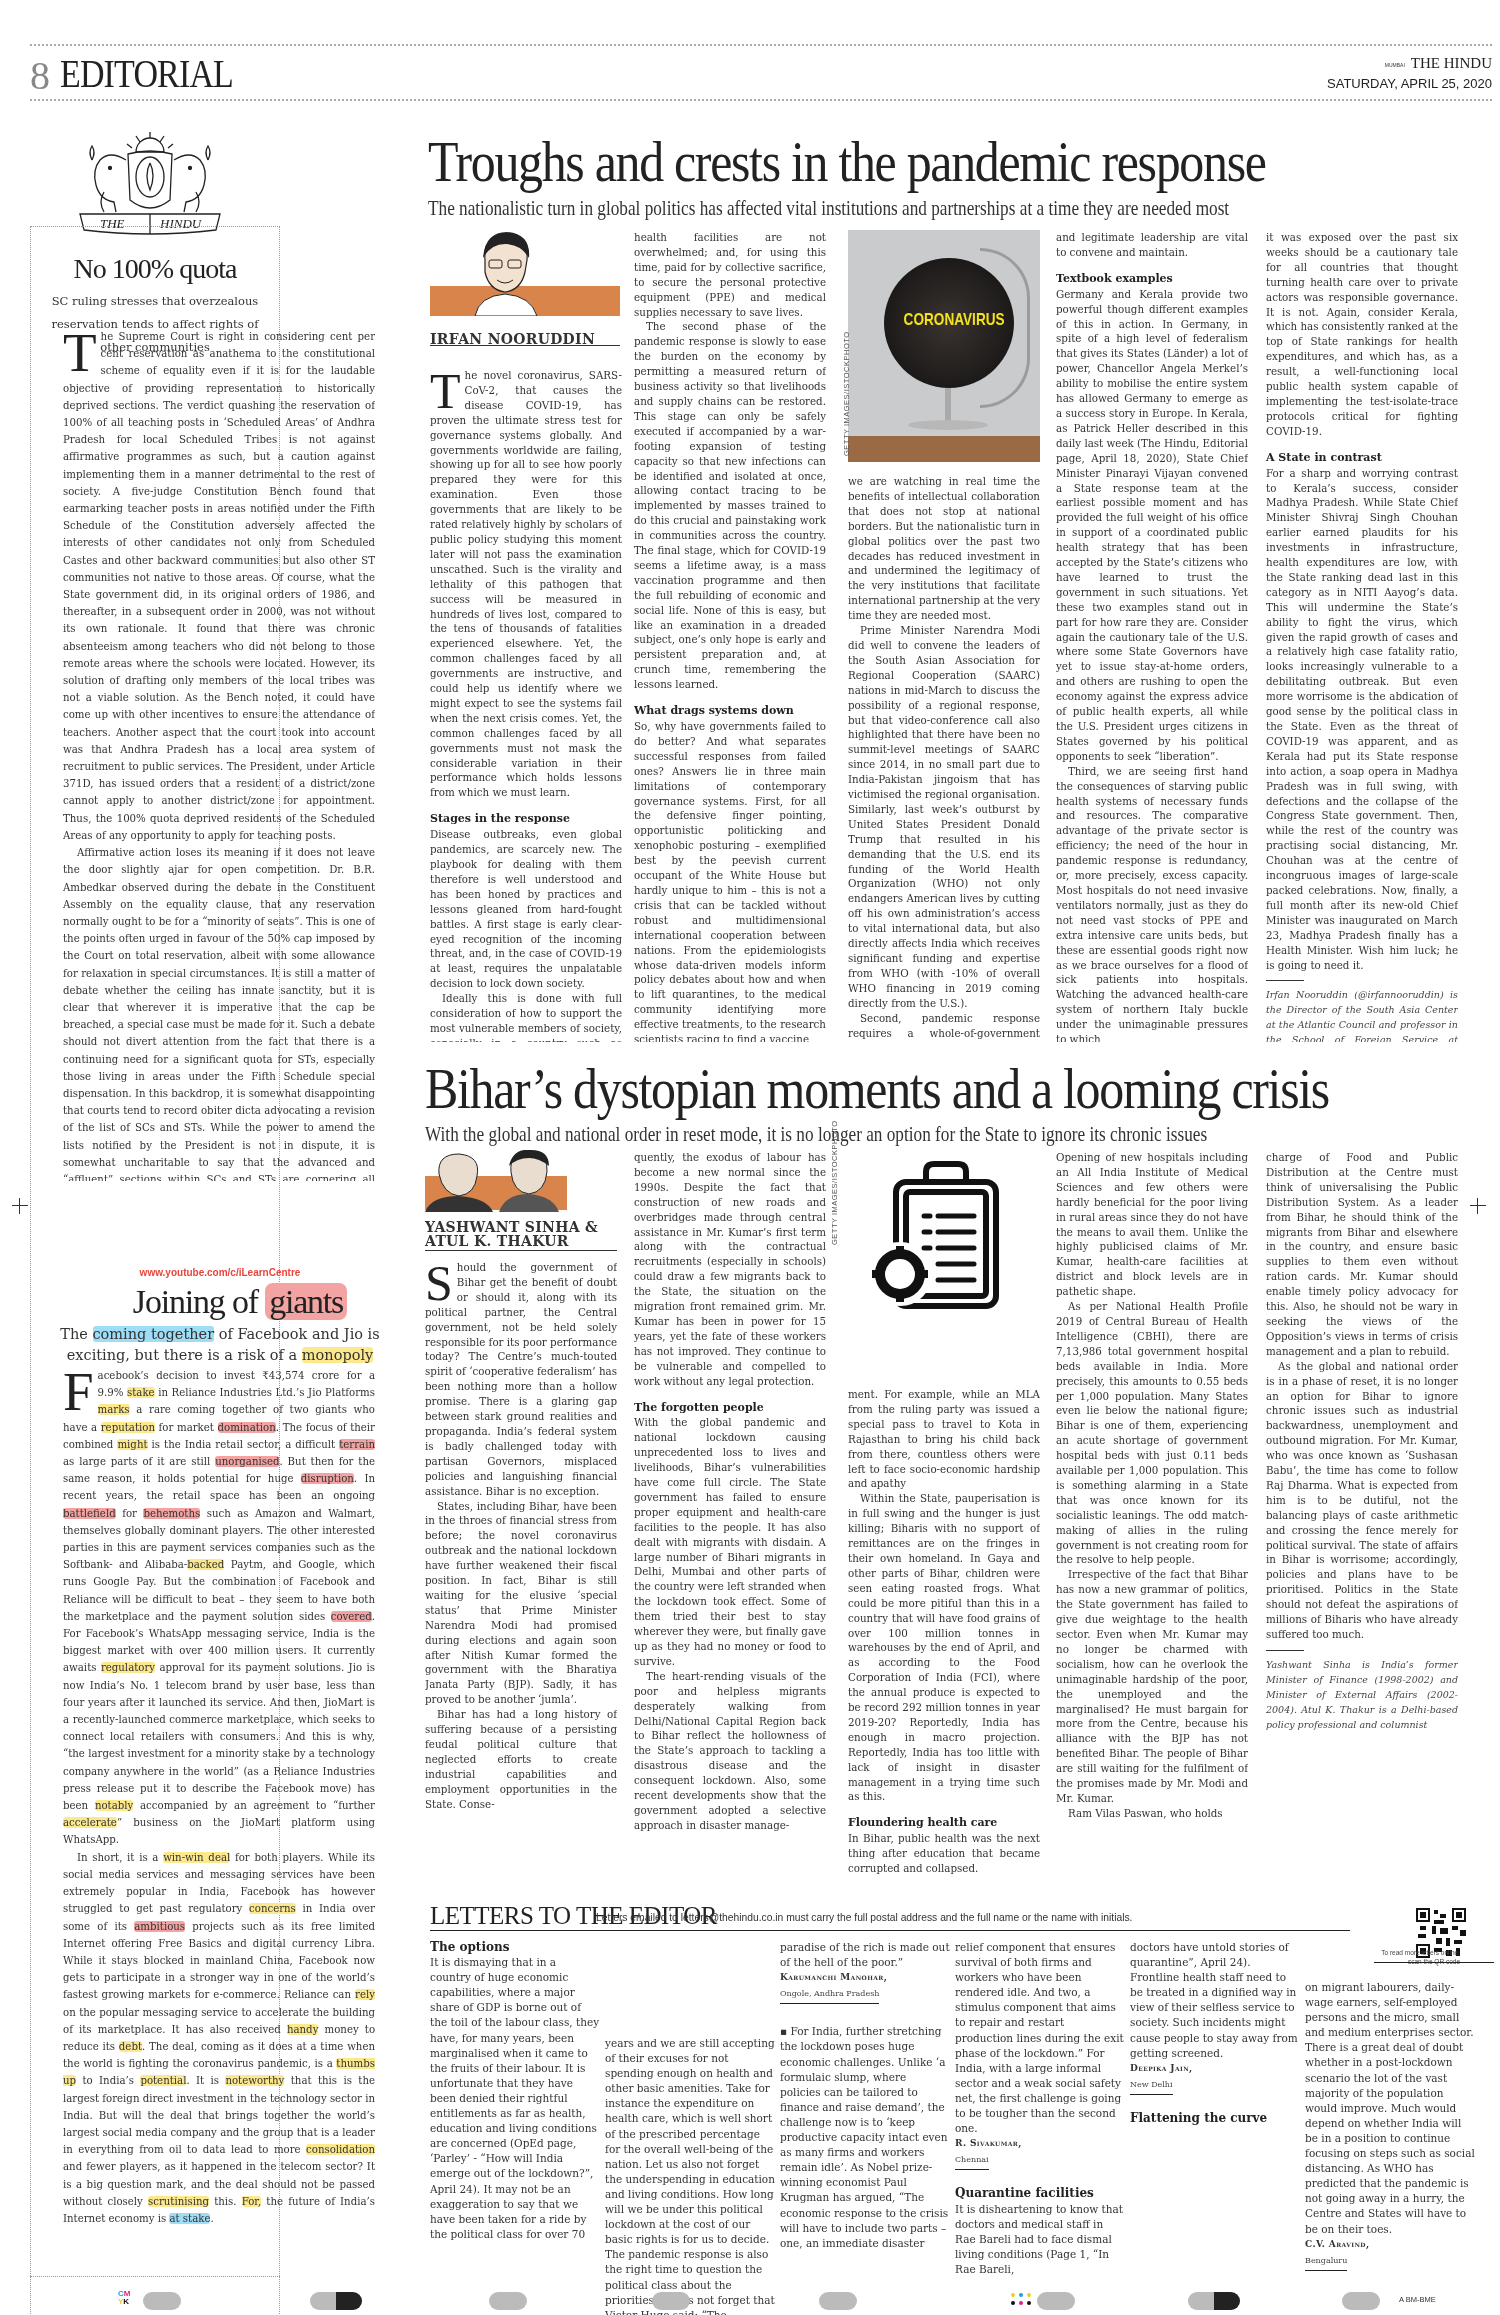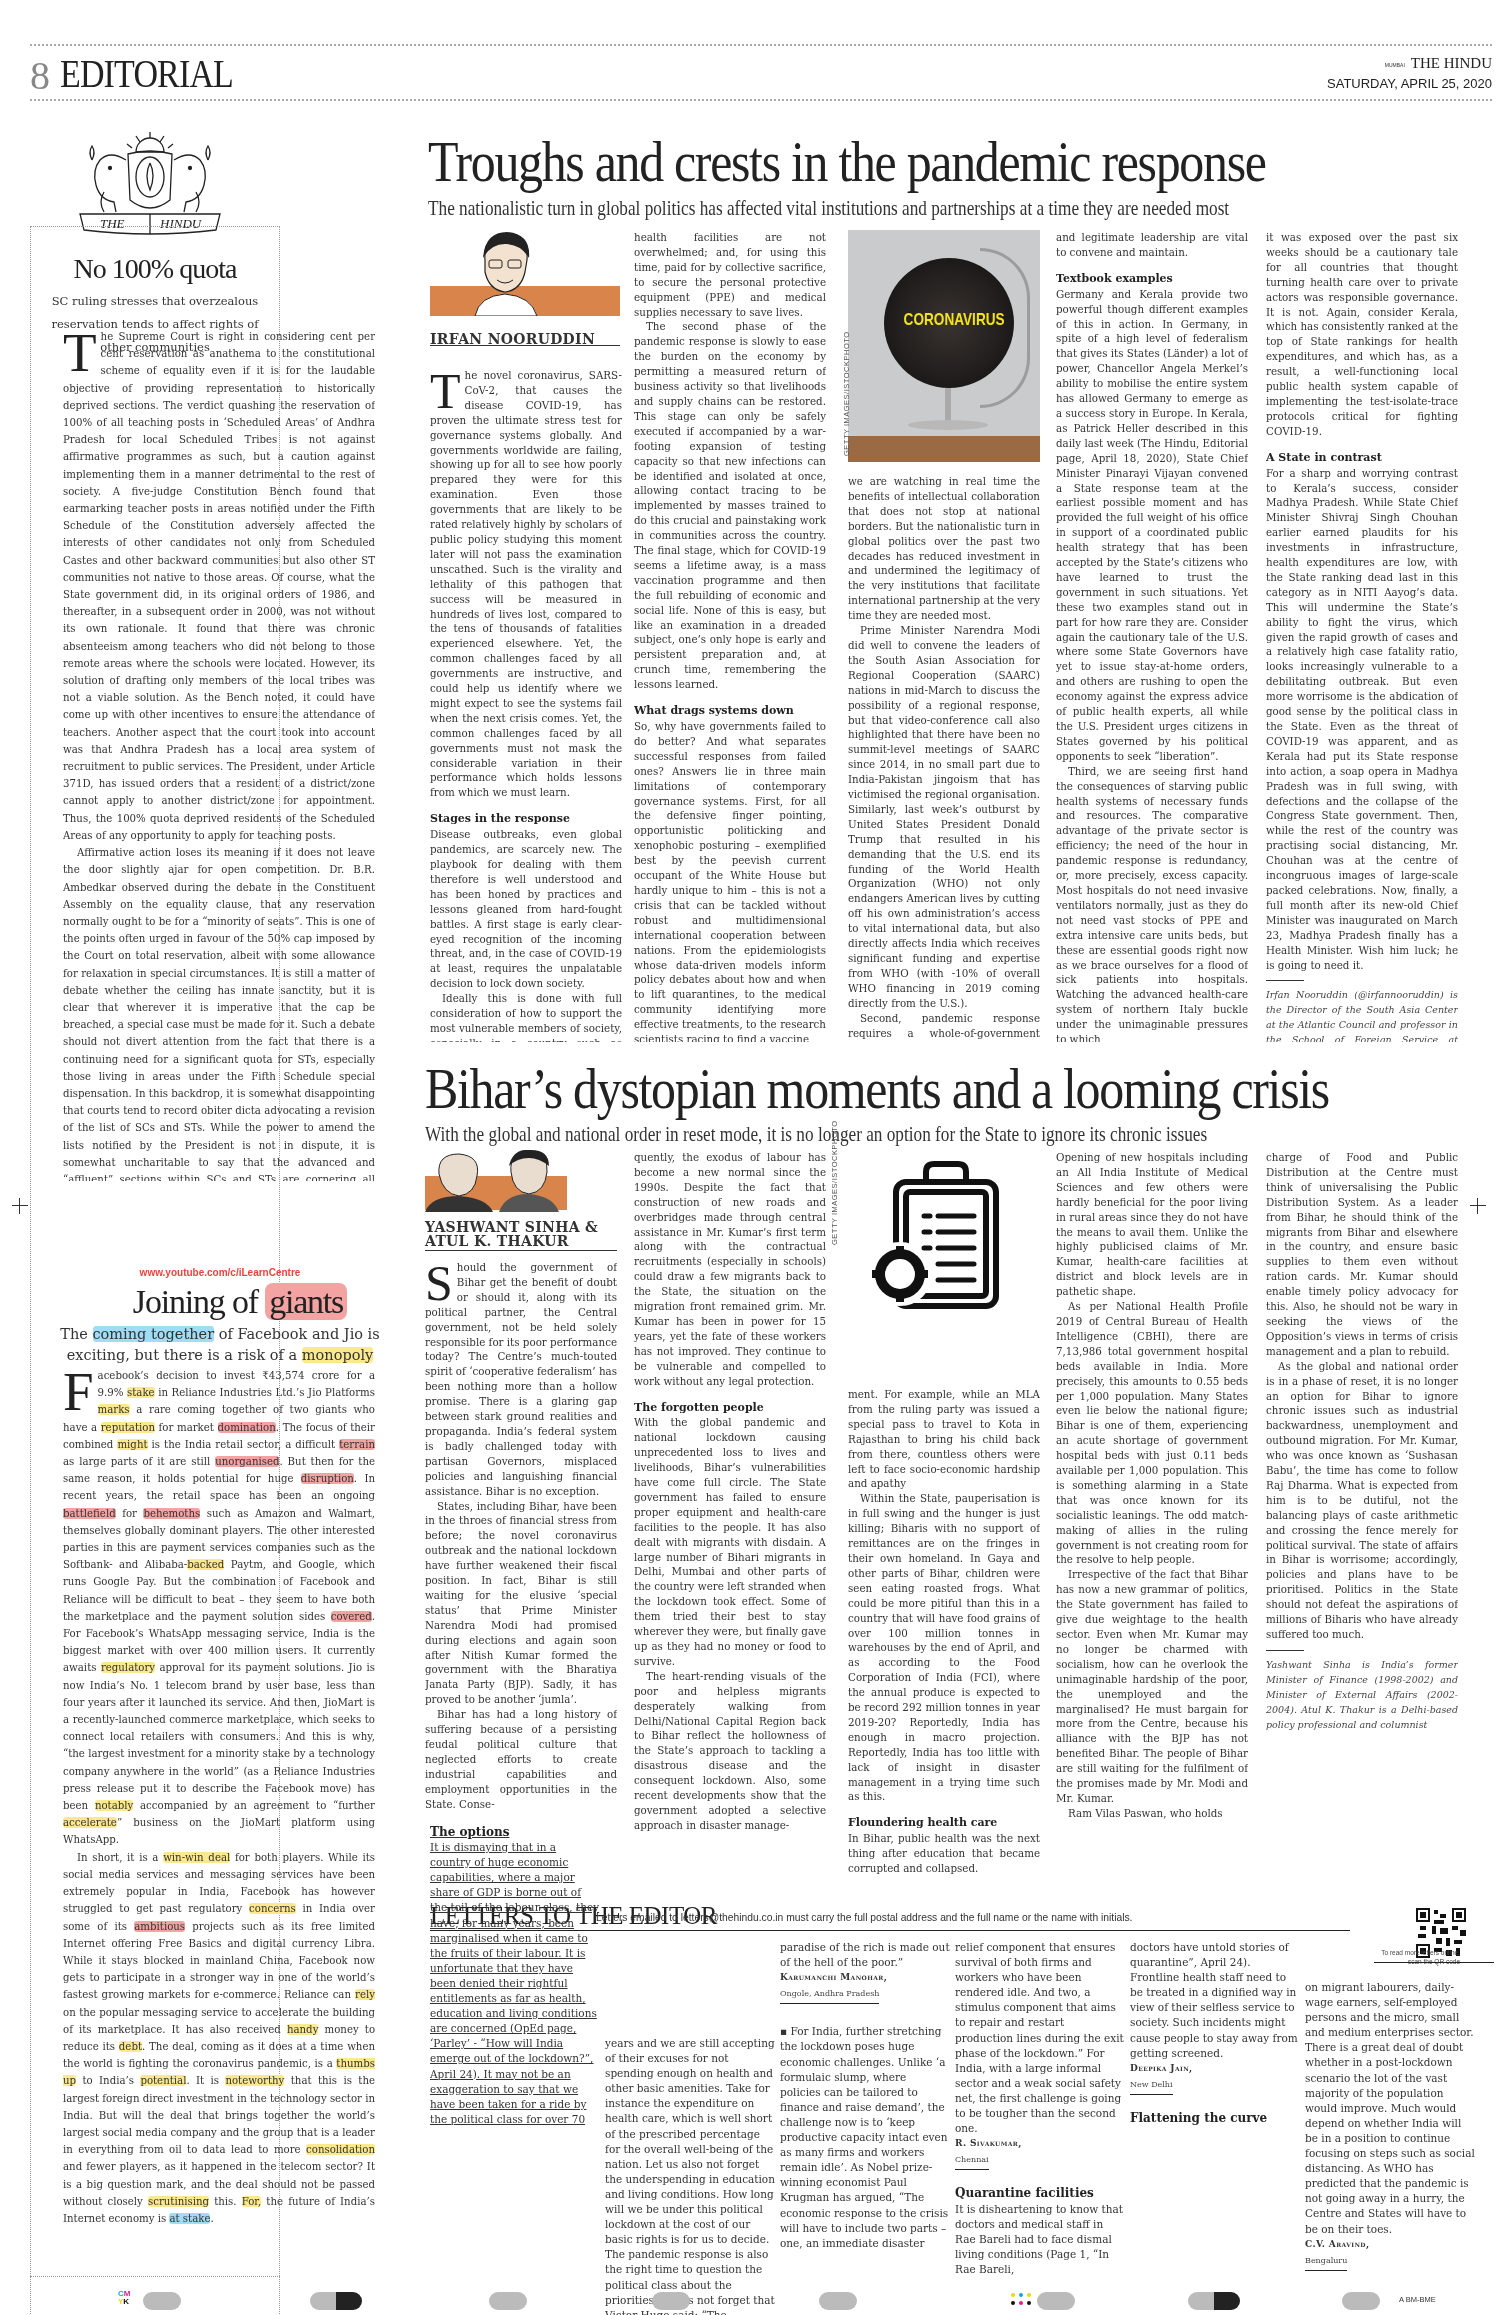--- a/index.html
+++ b/index.html
@@ -280,21 +280,21 @@
     </g>
   <g fill="#111">
       <rect x="2" y="2" width="3" height="3"></rect>
       <rect x="20" y="2" width="3" height="3"></rect>
       <rect x="2" y="20" width="3" height="3"></rect>
     </g>
 </svg>
 <div class="qr-note">To read more letters online, scan the QR code</div>
 <div class="qr-rule"></div>
 
-<div class="lcol" style="left:430px;top:1825px;width:170px;height:345px;text-decoration:underline;">
+<div class="lcol" style="left:430px;top:1940px;width:170px;height:345px;">
   <div class="lhead">The options</div>
   <div>It is dismaying that in a country of huge economic capabilities, where a major share of GDP is borne out of the toil of the labour class, they have, for many years, been marginalised when it came to the fruits of their labour. It is unfortunate that they have been denied their rightful entitlements as far as health, education and living conditions are concerned (OpEd page, ‘Parley’ - “How will India emerge out of the lockdown?”, April 24). It may not be an exaggeration to say that we have been taken for a ride by the political class for over 70</div>
 </div>
 <div class="lcol" style="left:605px;top:1996px;width:170px;height:345px;margin-top:40px;">
   <div>years and we are still accepting of their excuses for not spending enough on health and other basic amenities. Take for instance the expenditure on health care, which is well short of the prescribed percentage for the overall well-being of the nation. Let us also not forget the underspending in education and living conditions. How long will we be under this political lockdown at the cost of our basic rights is for us to decide. The pandemic response is also the right time to question the political class about the priorities. Let us not forget that Victor Hugo said: “The</div>
 </div>
 <div class="lcol" style="left:780px;top:1940px;width:170px;height:345px;">
   <div>paradise of the rich is made out of the hell of the poor.”</div>
   <div class="lname">Karumanchi Manohar,</div>
   <div class="lplace">Ongole, Andhra Pradesh</div>

